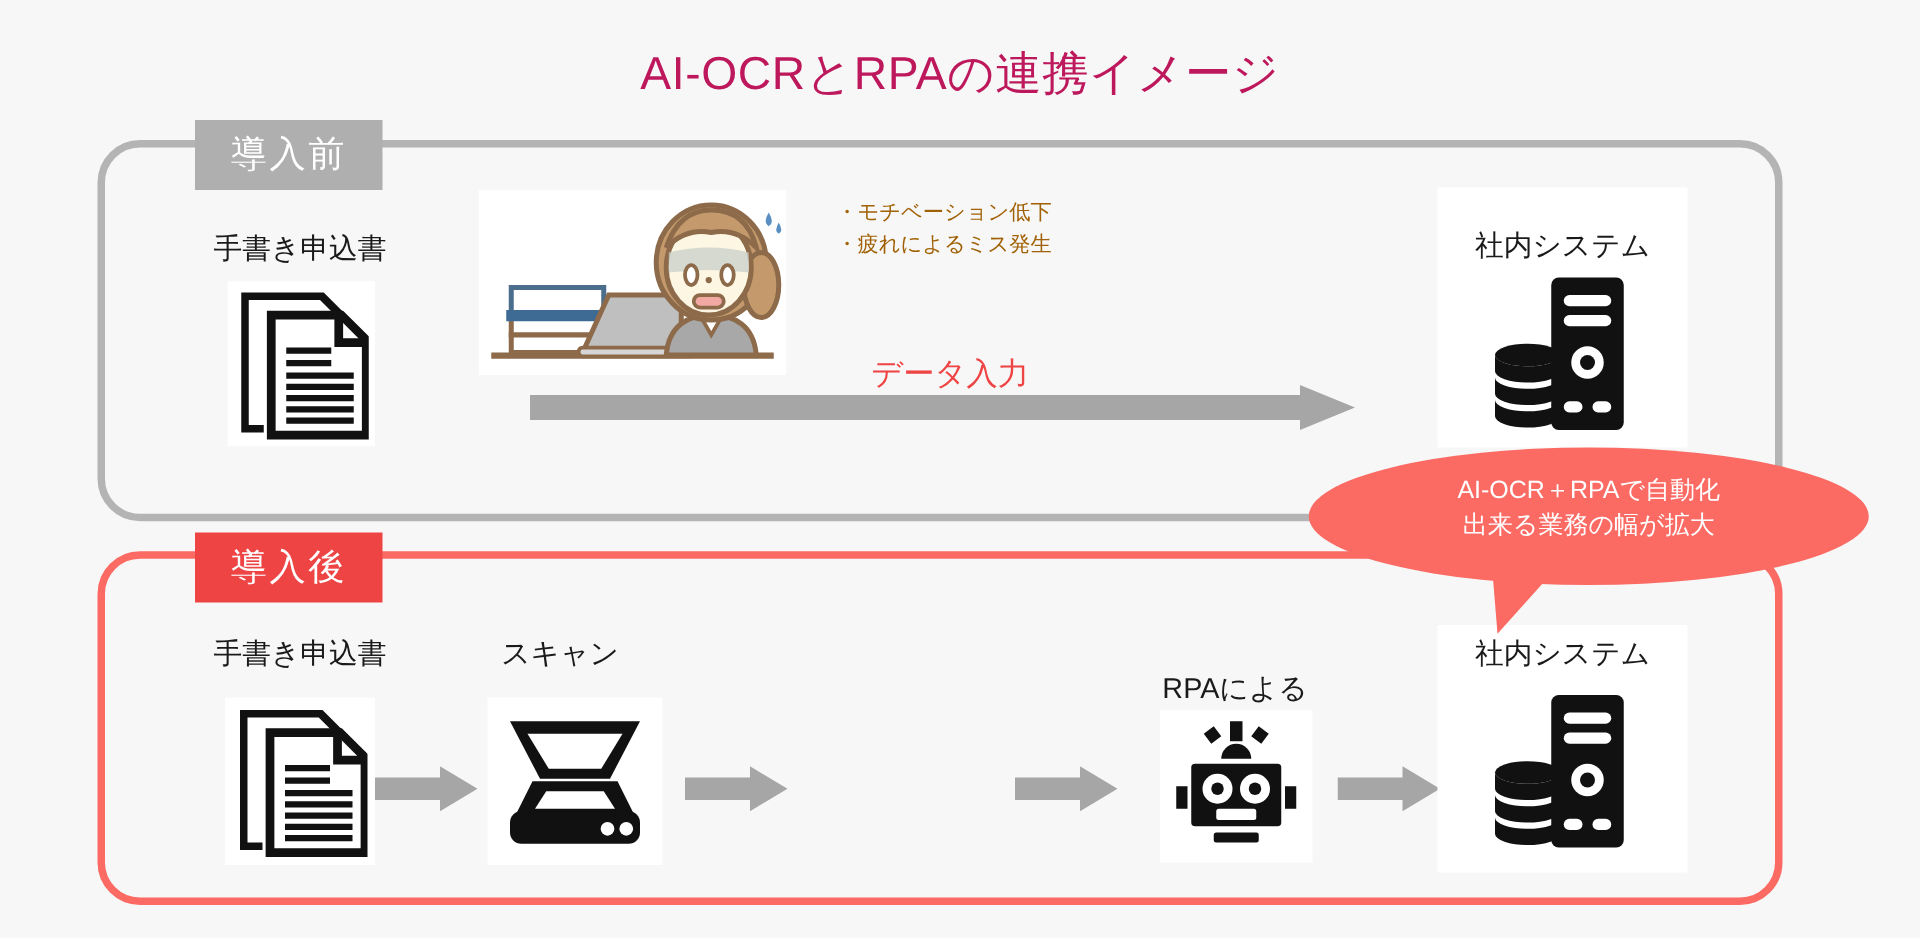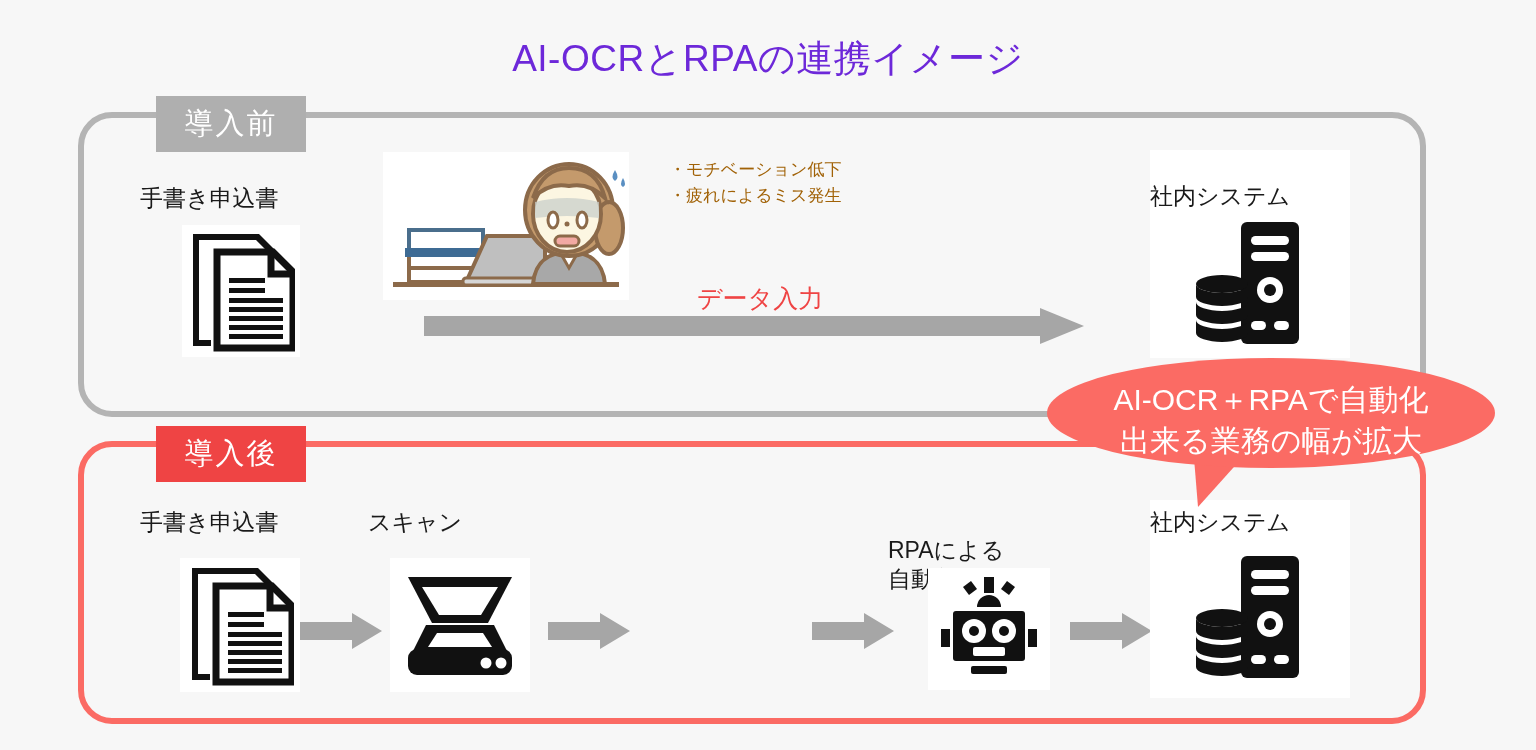--- a/index.html
+++ b/index.html
@@ -8,21 +8,21 @@
     background: #F7F7F7;
     font-family: "Liberation Sans", "DejaVu Sans", sans-serif;
     overflow: hidden;
   }
   #stage { position: relative; width: 1536px; height: 750px; }
 
   
   .title {
     position: absolute; left: 0; top: 34px; width: 1536px;
     text-align: center;
-    font-size: 37px; color: #6d28d9; letter-spacing: 0.5px;
+    font-size: 37px; color: #be185d; letter-spacing: 0.5px;
     white-space: nowrap;
   }
 
   
   .frame {
     position: absolute;
     border-radius: 34px;
     background: transparent;
   }
   .frame-before { left: 78px; top: 112px; width: 1348px; height: 305px;
@@ -37,21 +37,21 @@
     color: #FFFFFF; font-weight: normal; font-size: 29px;
     letter-spacing: 2px;
   }
   .badge-before { left: 156px; top: 96px; width: 150px; height: 56px;
     background: #AFAFAF; }
   .badge-after  { left: 156px; top: 426px; width: 150px; height: 56px;
     background: #ef4444; }
 
   
   .label {
-    position: absolute; 
+    position: absolute; text-align: center;
     font-size: 23px; color: #1A1A1A; line-height: 1.28;
     white-space: pre-line;
   }
 
   
   .tile {
     position: absolute; background: #FFFFFF;
     display: flex; align-items: center; justify-content: center;
   }
 
@@ -70,21 +70,21 @@
   .flow-label {
     position: absolute; font-size: 25px; color: #ef4444;
     white-space: nowrap;
   }
 
   
   .callout { position: absolute; left: 1046px; top: 355px;
     width: 450px; height: 160px; }
   .callout-text {
     position: absolute; left: 0; top: 24px; width: 450px;
-    text-align: center; color: #FFFFFF; font-size: 30px;
+    text-align: center; color: #FFFFFF; font-size: 20px;
     line-height: 1.38; white-space: pre-line; z-index: 2;
   }
 
   
   .illus { position: absolute; left: 383px; top: 152px;
     width: 246px; height: 148px; background: #FFFFFF; }
 </style>
 </head>
 <body>
 

